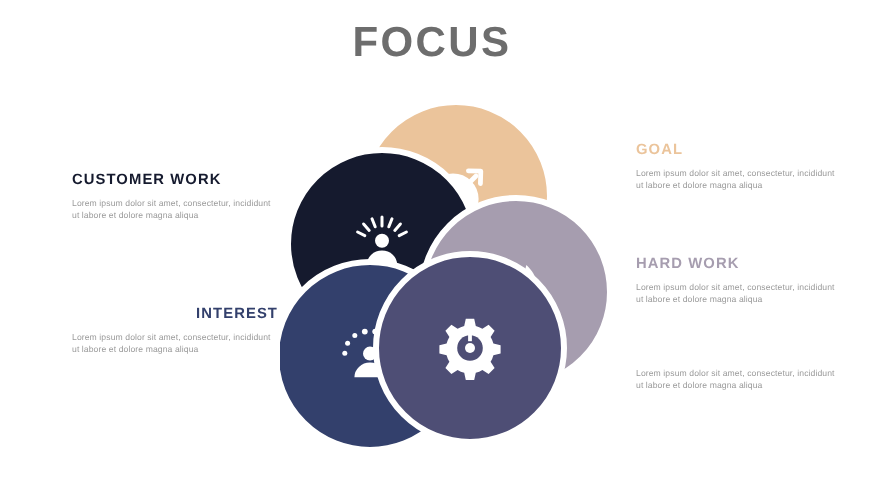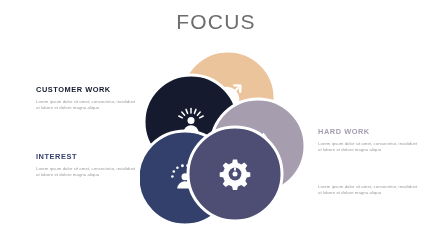--- a/index.html
+++ b/index.html
@@ -11,21 +11,21 @@
     position:relative;
   }
   .slide{position:relative;width:444px;height:250px;}
 
   
   .title{
     position:absolute;top:9px;left:0;width:432px;
     text-align:center;
     font-size:21px;
     letter-spacing:1.2px;
-    font-weight:400;
+    font-weight:700;
     color:#6d6d6d;
     line-height:26px;
   }
 
   
   .block{position:absolute;width:103px;}
   .block .head{
     font-size:7.4px;
     font-weight:700;
     letter-spacing:0.55px;
@@ -64,24 +64,28 @@
 <div class="slide">
 
   <div class="title" style="color: rgb(109, 109, 109);">FOCUS</div>
 
   <div class="block left" id="blk-customer-focus">
     <p class="head" style="color: rgb(21, 26, 46);">CUSTOMER WORK</p>
     <p class="body">Lorem ipsum dolor sit amet, consectetur, incididunt ut labore et dolore magna aliqua</p>
   </div>
 
   <div class="block left" id="blk-interest">
-    <p class="head" style="color: rgb(51, 64, 108);">INTEREST</p>
+    <p class="head" style="color: rgb(51, 64, 108); text-align: right;">INTEREST</p>
     <p class="body">Lorem ipsum dolor sit amet, consectetur, incididunt ut labore et dolore magna aliqua</p>
   </div>
 
+  <div class="block right" id="blk-goal">
+    <p class="head" style="color: rgb(235, 196, 155);">GOAL</p>
+    <p class="body">Lorem ipsum dolor sit amet, consectetur, incididunt ut labore et dolore magna aliqua</p>
+  </div>
 
   <div class="block right" id="blk-hardwork">
     <p class="head" style="color: rgb(166, 157, 175);">HARD WORK</p>
     <p class="body">Lorem ipsum dolor sit amet, consectetur, incididunt ut labore et dolore magna aliqua</p>
   </div>
 
   <div class="block right" id="blk-process">
     <p class="body">Lorem ipsum dolor sit amet, consectetur, incididunt ut labore et dolore magna aliqua</p>
   </div>
 

